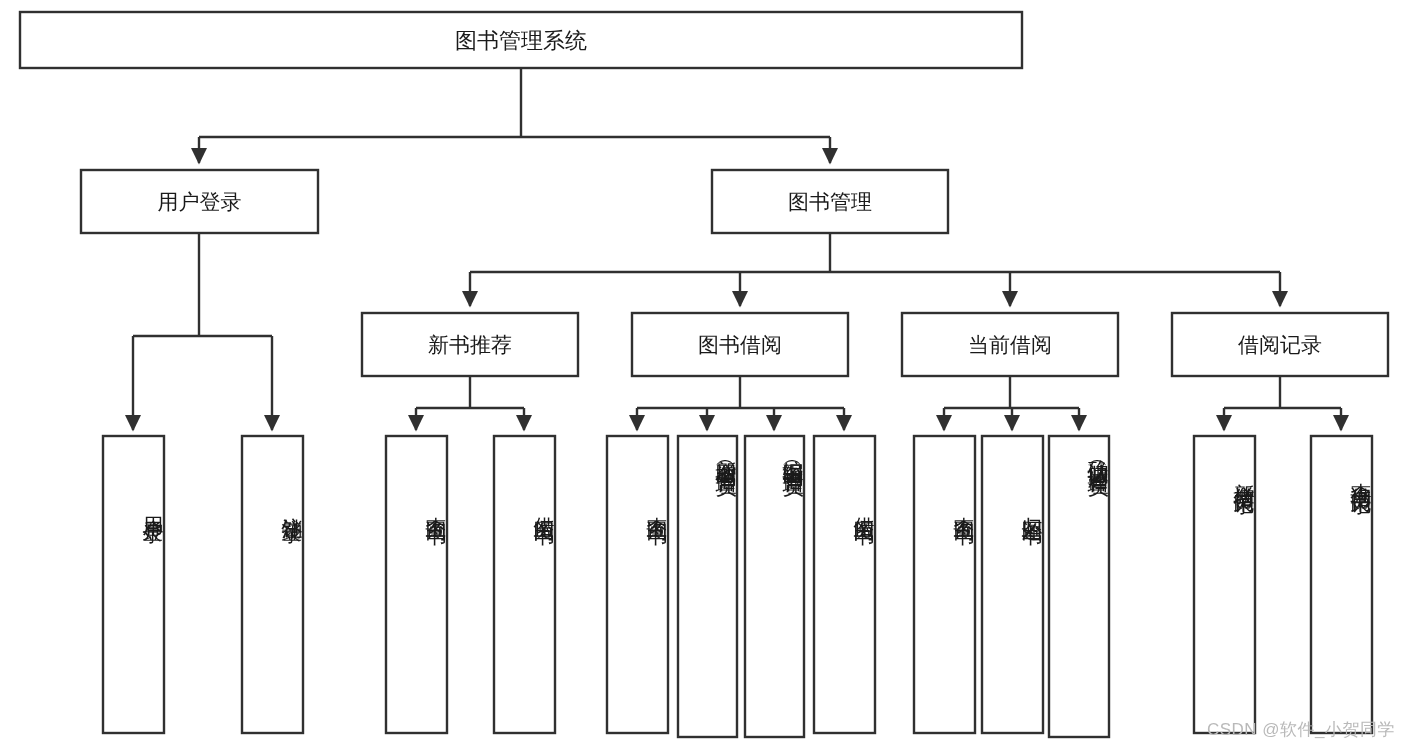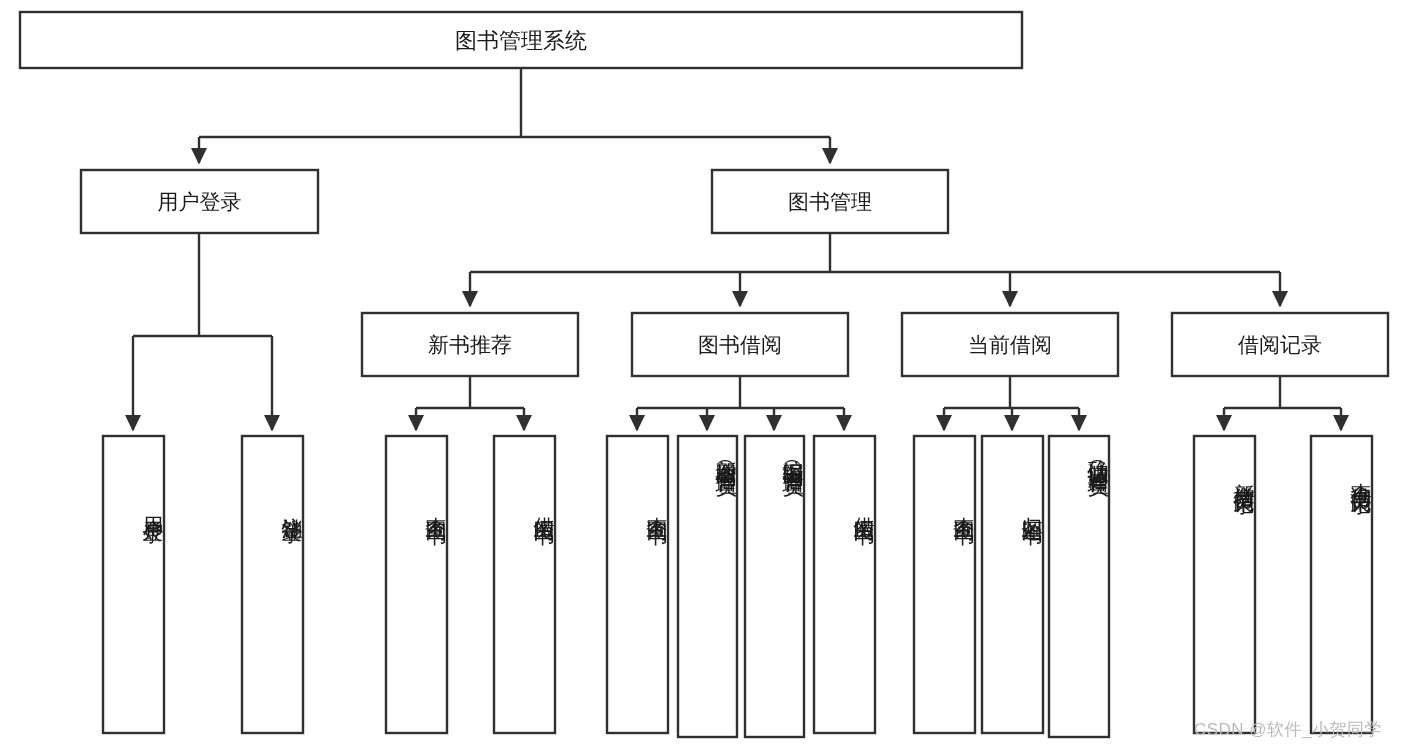--- a/index.html
+++ b/index.html
@@ -60,21 +60,21 @@
     font-size: 21px;
     line-height: 1.04;
     color: #1a1a1a;
     letter-spacing: 2.5px;
     white-space: nowrap;
     text-align: center;
     pointer-events: none;
   }
   .watermark {
     position: absolute;
-    right: 16px;
+    right: 3px;
     bottom: 6px;
     font-family: "Liberation Sans", "DejaVu Sans", sans-serif;
     font-size: 17px;
     color: #b9b9b9;
     letter-spacing: 0.5px;
     white-space: nowrap;
     margin-top: 8px;
   }
 </style>
 </head>

